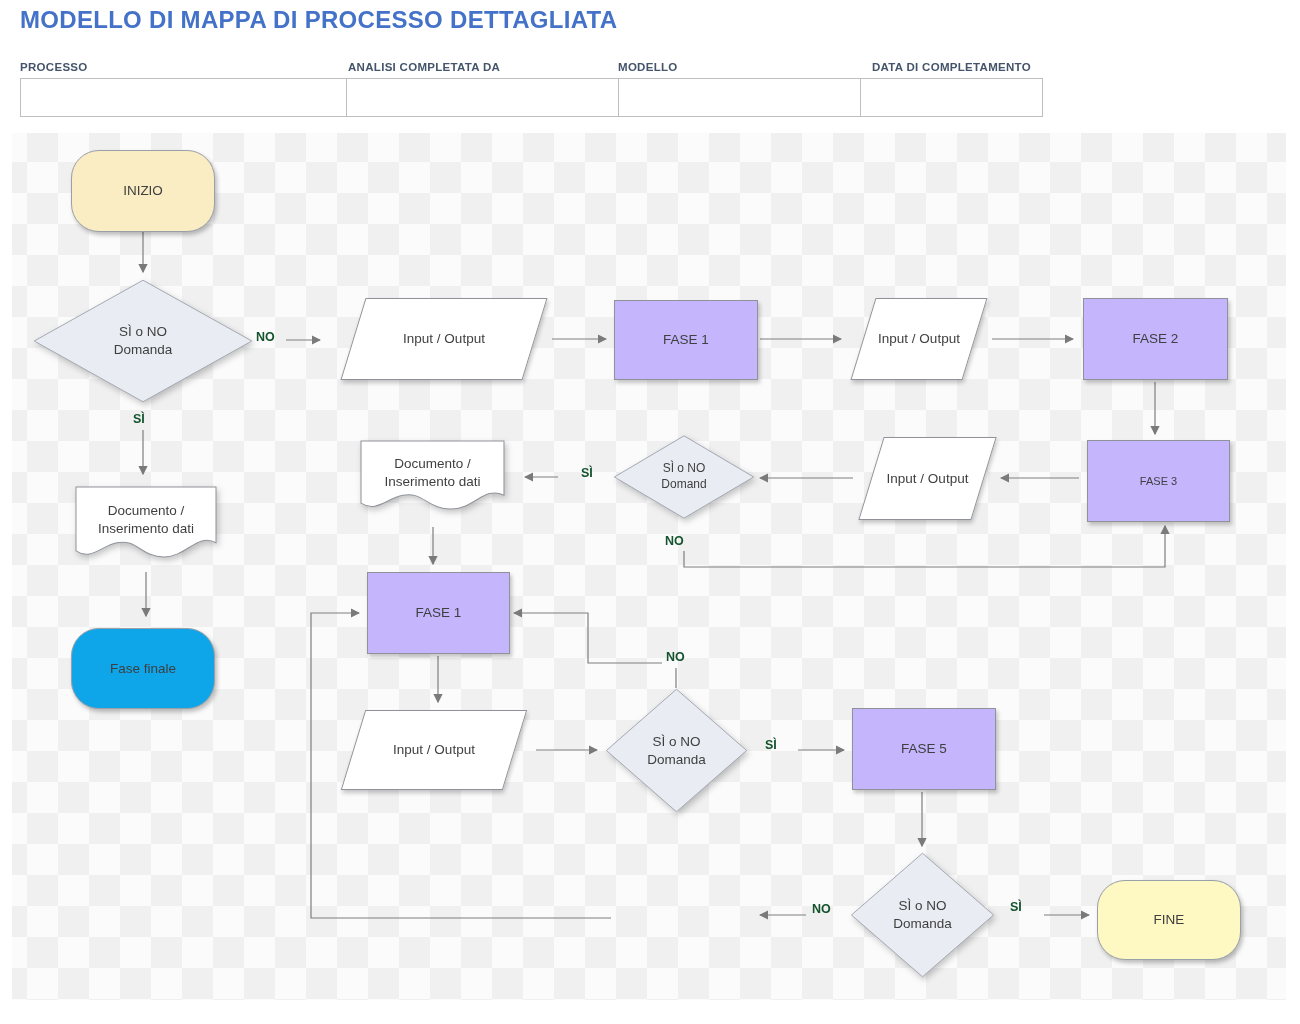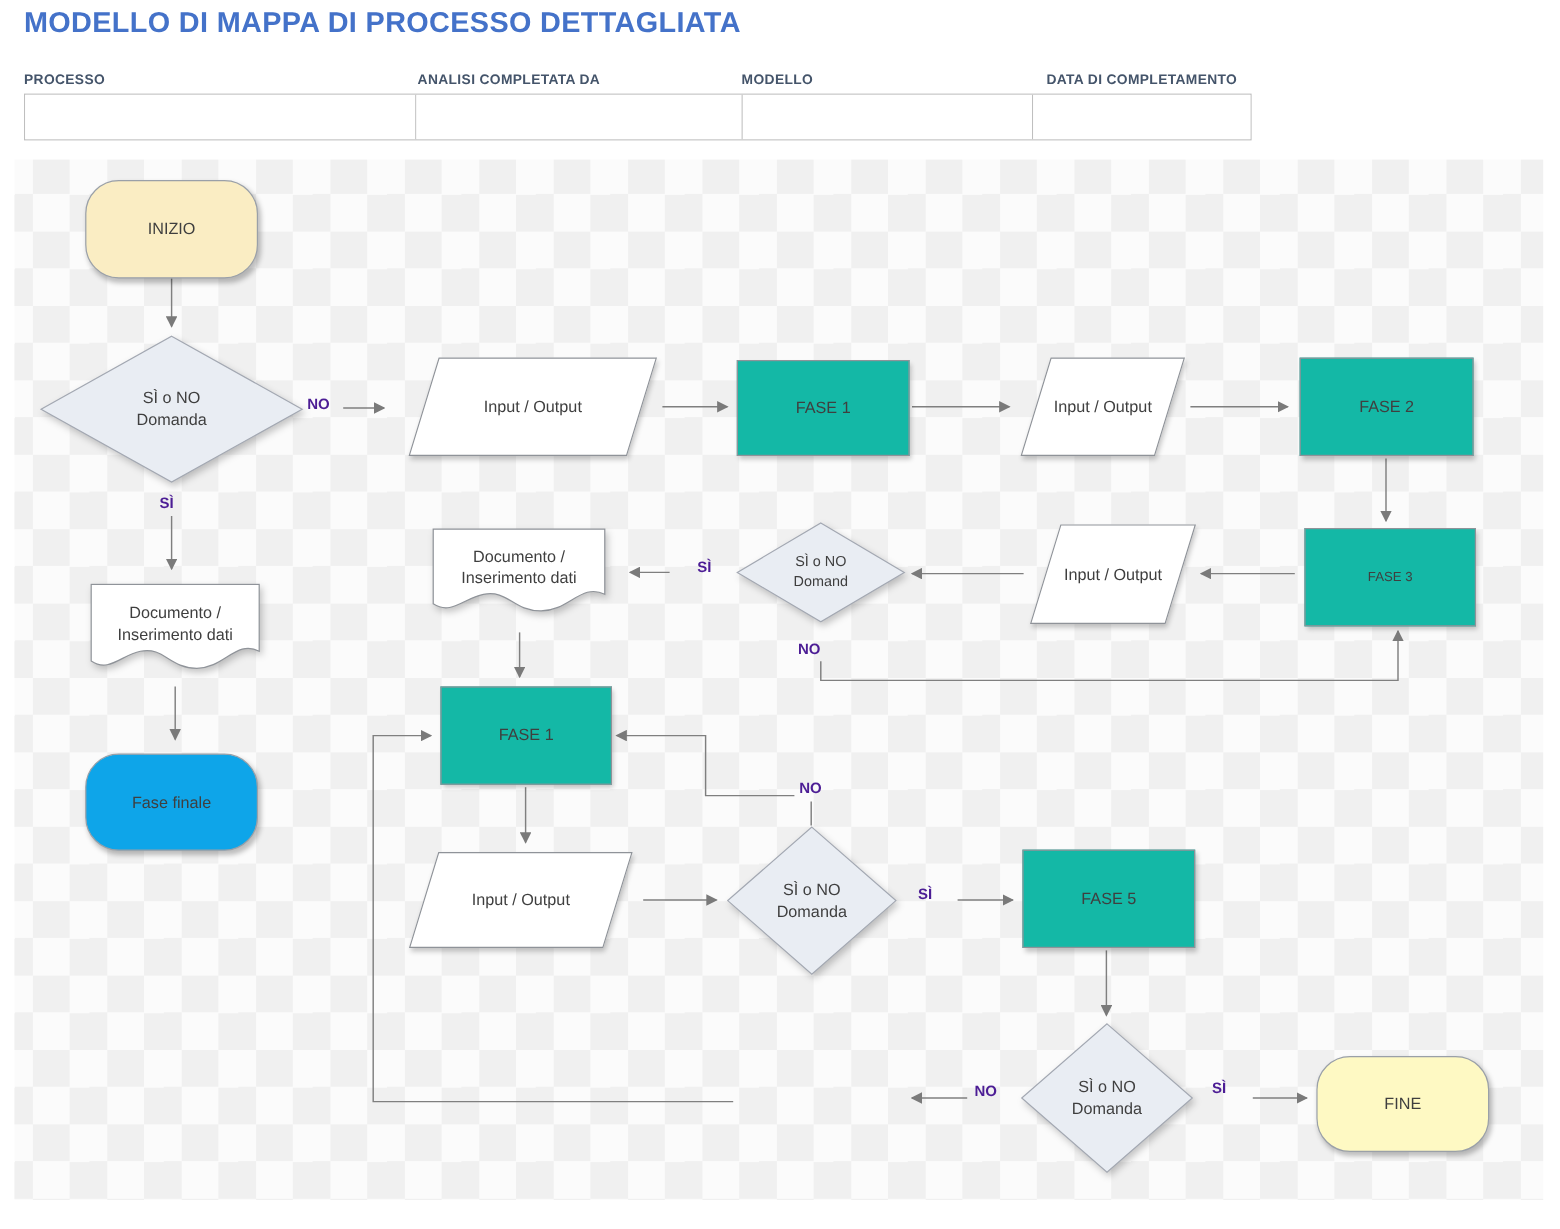--- a/index.html
+++ b/index.html
@@ -17,33 +17,33 @@
   
   .canvas-bg{position:absolute;left:12px;top:133px;width:1274px;height:867px;
      background:conic-gradient(#F0F0F0 25%,#FBFBFB 0 50%,#F0F0F0 0 75%,#FBFBFB 0);
      background-size:62px 62px;background-position:-16px -2px;}
   svg.edges{position:absolute;left:0;top:0;width:1300px;height:1024px;pointer-events:none;}
   svg.edges polyline,svg.edges line{fill:none;stroke:#7F7F7F;stroke-width:1.2;}
   
   .node{position:absolute;display:flex;align-items:center;justify-content:center;
         text-align:center;color:#3F3F3F;font-size:13.5px;line-height:1.3;}
   .node-label{position:relative;z-index:2;max-width:calc(100% - 20px);}
-  .rect{background:#14b8a6;border:1px solid #8F9399;box-shadow:2px 3px 4px rgba(0,0,0,.22);}
+  .rect{background:#c4b5fd;border:1px solid #8F9399;box-shadow:2px 3px 4px rgba(0,0,0,.22);}
   .term{border-radius:28px;border:1px solid #9AA0A8;box-shadow:2px 3px 4px rgba(0,0,0,.25);}
   .para .skew{position:absolute;top:0;bottom:0;left:13px;right:13px;transform:skewX(-17deg);
         background:#FFFFFF;border:1px solid #8F9399;box-shadow:2px 3px 4px rgba(0,0,0,.22);}
   .diamond svg,.doc svg{position:absolute;left:0;top:0;width:100%;height:100%;
         filter:drop-shadow(2px 3px 3px rgba(0,0,0,.22));}
   .diamond polygon{fill:#E9EDF3;stroke:#A3A8B2;stroke-width:1;}
   .doc path{fill:#FFFFFF;stroke:#8F9399;stroke-width:1;}
   .doc{padding-bottom:12px;box-sizing:border-box;}
   .txt-sm{font-size:11px;}
   .txt-md{font-size:12px;}
   
-  .elabel{position:absolute;font-size:12.5px;font-weight:bold;color:#4c1d95;white-space:nowrap;}
+  .elabel{position:absolute;font-size:12.5px;font-weight:bold;color:#14532d;white-space:nowrap;}
 </style>
 </head>
 <body>
 
 <div class="stage">
 
   <div class="title">MODELLO DI MAPPA DI PROCESSO DETTAGLIATA</div>
 
   <div class="hdr-label" style="left:20px">PROCESSO</div>
   <div class="hdr-label" style="left:348px">ANALISI COMPLETATA DA</div>

